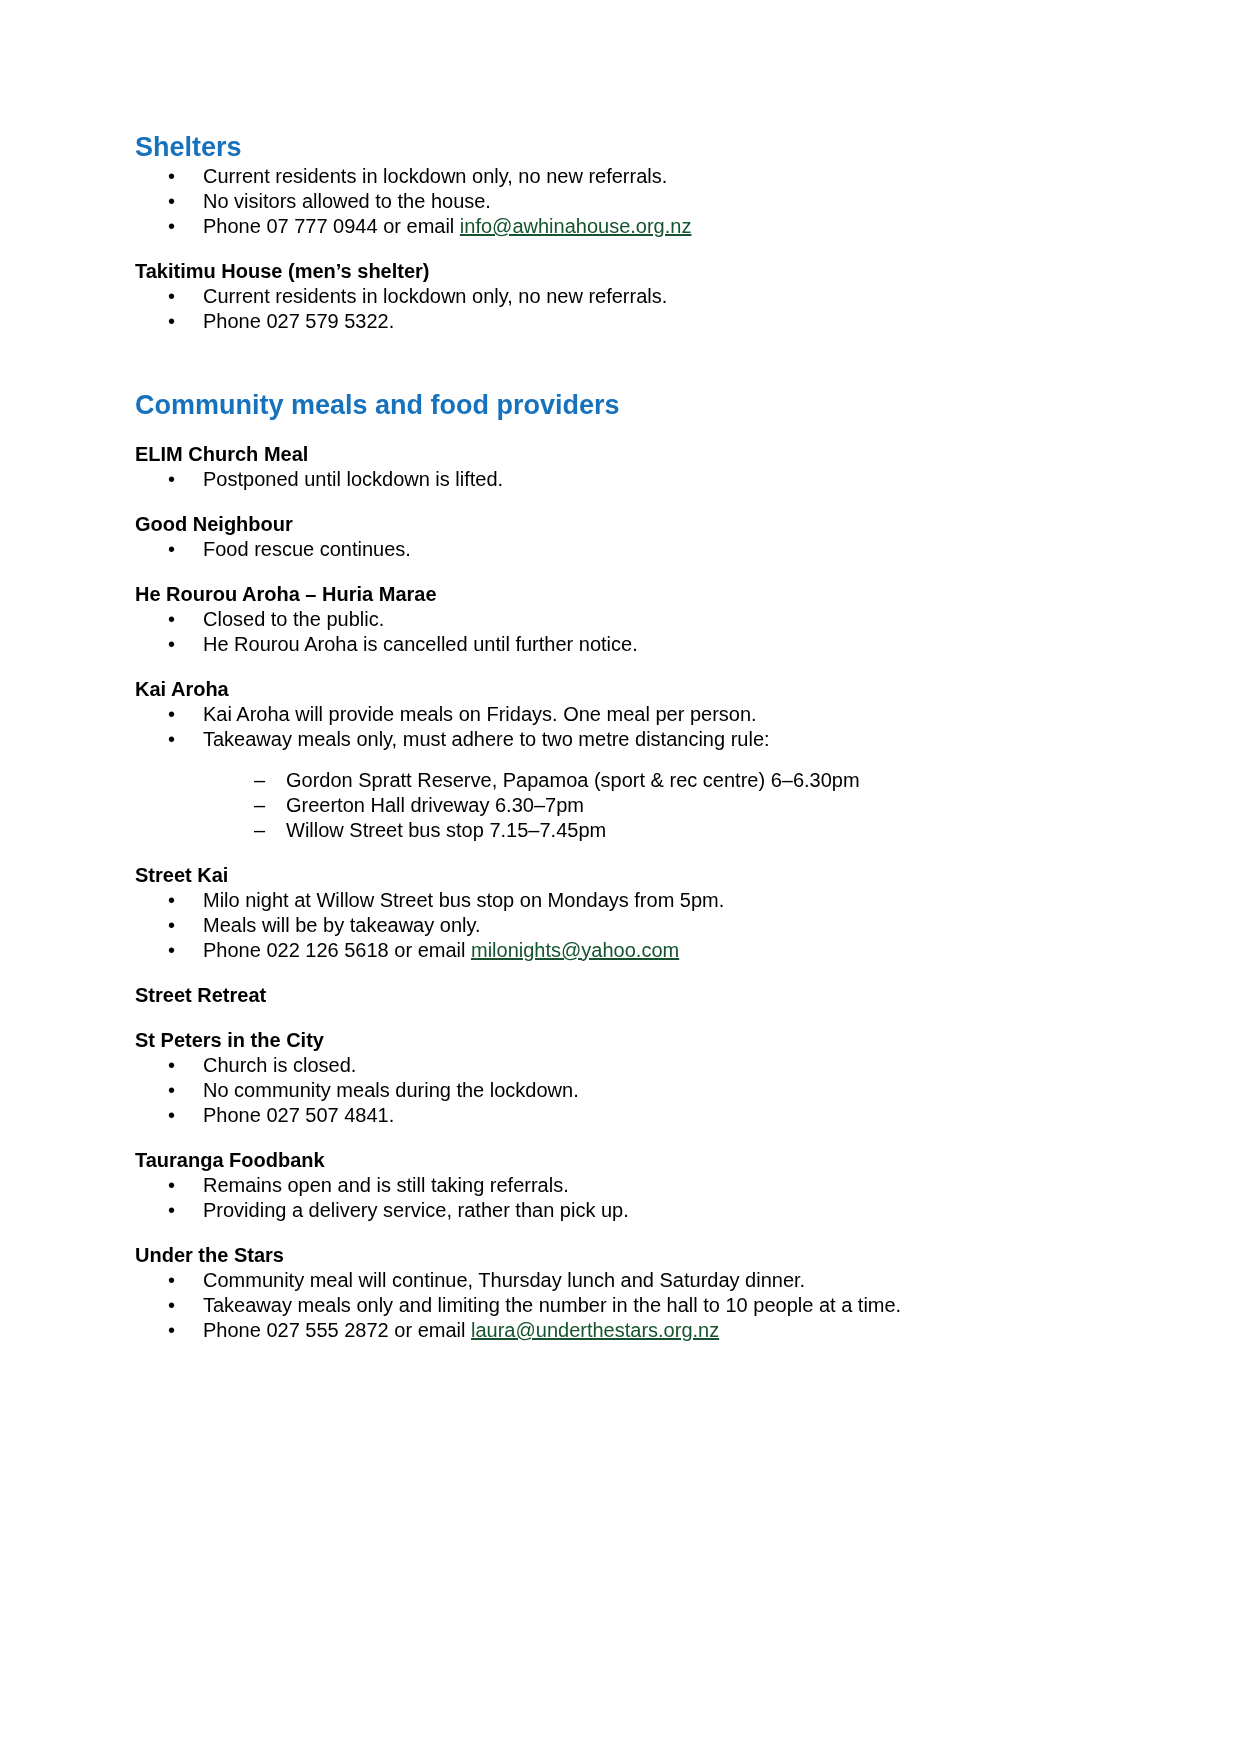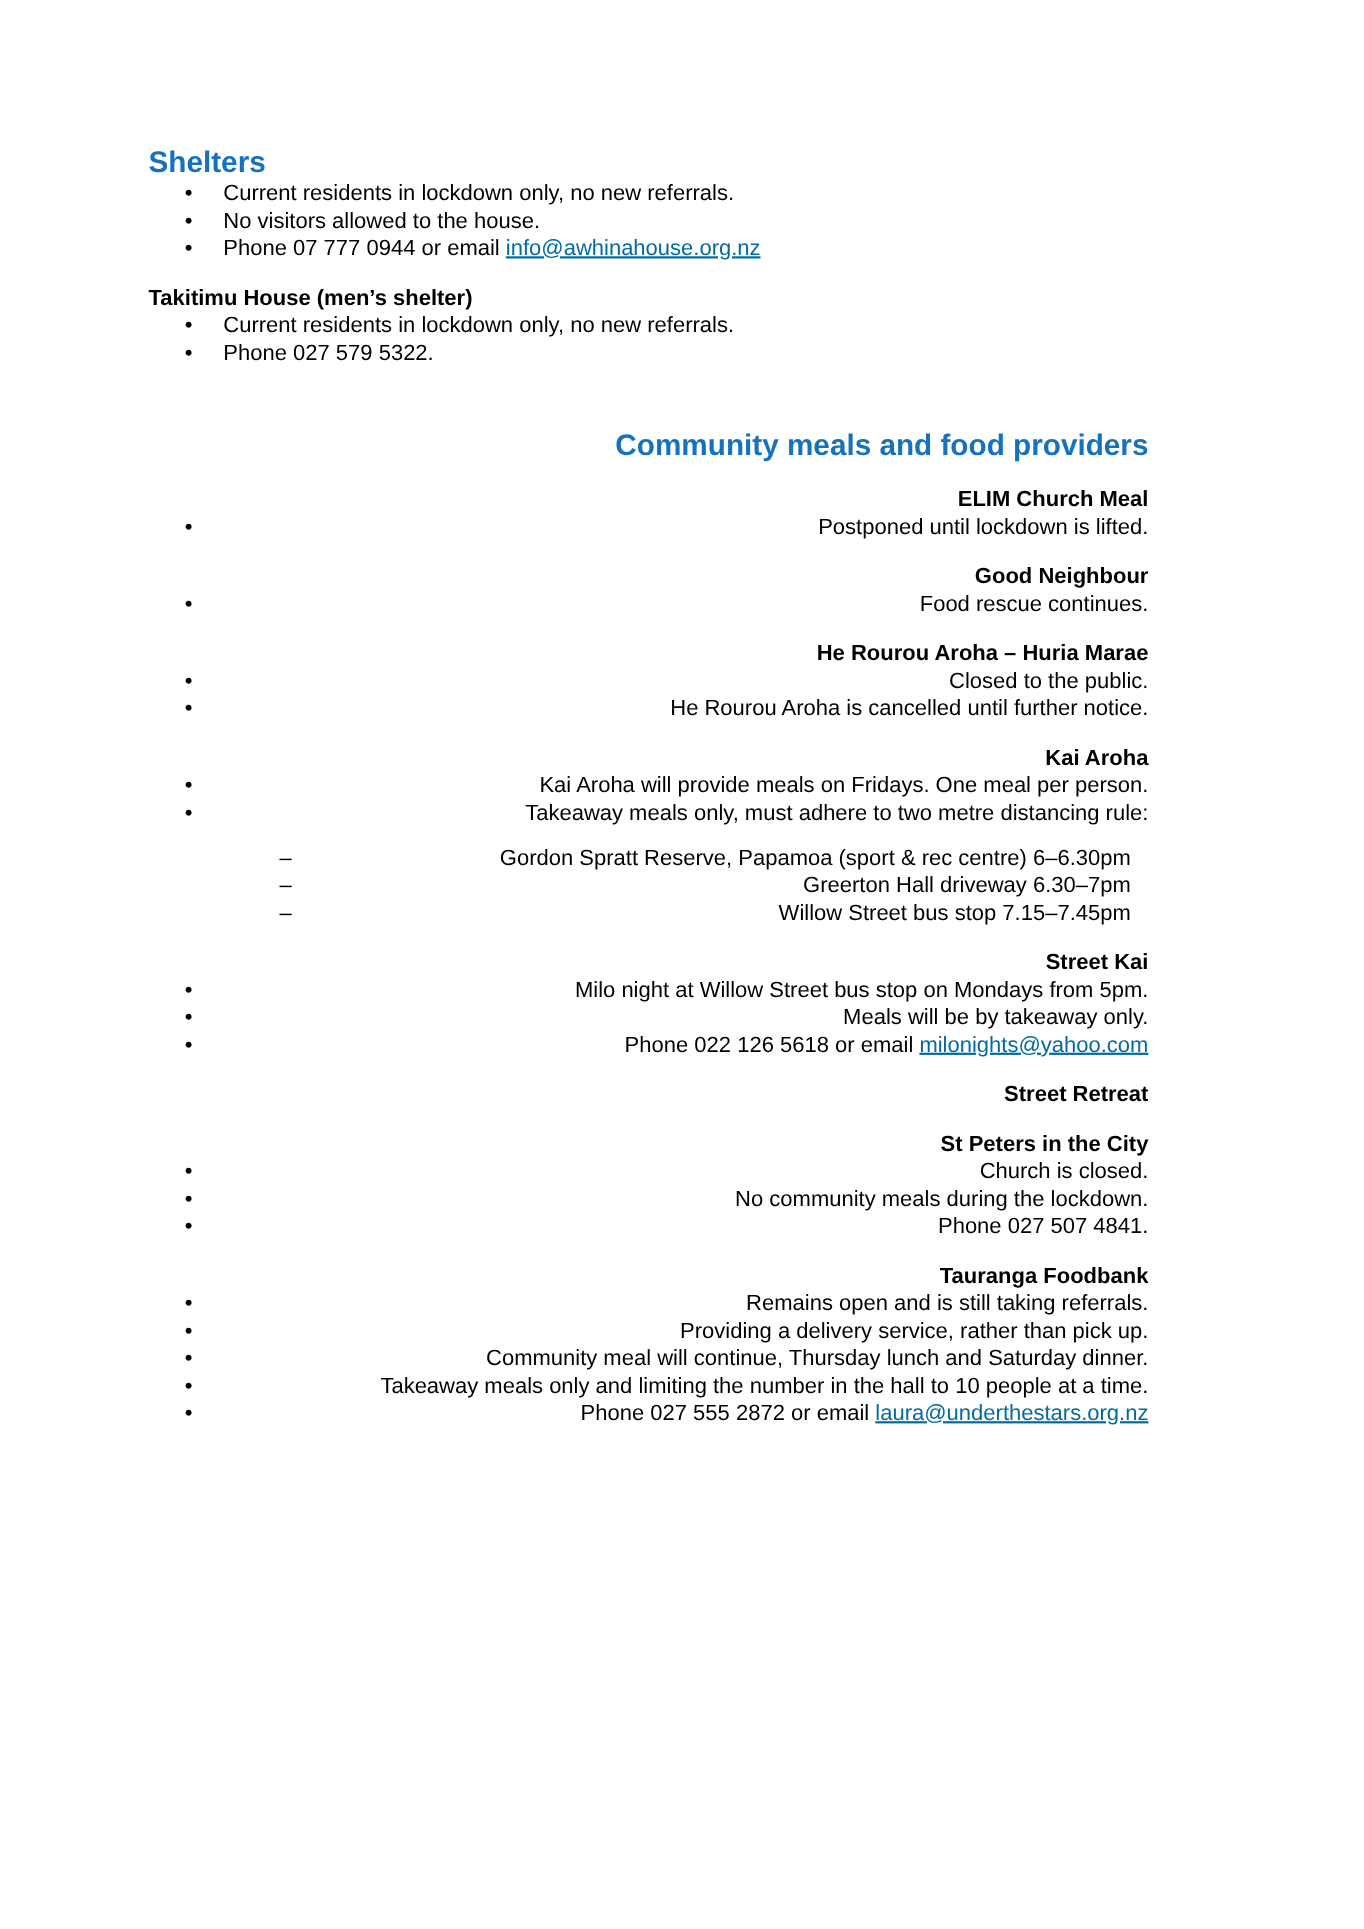--- a/index.html
+++ b/index.html
@@ -8,21 +8,21 @@
   .page {
     width: 1144px;
     height: 1754px;
     background: #ffffff;
     padding: 130px 100px 40px 135px;
     font-family: "Liberation Sans", sans-serif;
     font-size: 20px;
     color: #000000;
     overflow: hidden;
   }
-  .section + .section { margin-top: 54px; text-align: right; }
+  .section + .section { margin-top: 54px; }
   .section-title {
     color: var(--accent);
     font-size: 27px;
     font-weight: bold;
     line-height: 34px;
     margin: 0;
   }
   .group-heading {
     font-weight: bold;
     font-size: 20px;
@@ -53,21 +53,21 @@
     position: relative;
     padding-left: 67px;
     line-height: 25px;
   }
   ul.subitems > li::before {
     content: "\2013";
     position: absolute;
     left: 35px;
   }
   a.email {
-    color: #0369a1;
+    color: #14532d;
     text-decoration: underline;
     margin-top: 26px;
   }
 </style>
 </head>
 <body>
 
 <div class="page">
 
   <div class="section">
@@ -196,20 +196,21 @@
         <li>
           <span>Remains open and is still taking referrals.</span>
         </li>
         <li>
           <span>Providing a delivery service, rather than pick up.</span>
         </li>
       </ul>
     </div>
 
     <div class="group">
+      <p class="group-heading">Under the Stars</p>
       <ul class="items">
         <li>
           <span>Community meal will continue, Thursday lunch and Saturday dinner.</span>
         </li>
         <li>
           <span>Takeaway meals only and limiting the number in the hall to 10 people at a time.</span>
         </li>
         <li>
           <span>Phone 027 555 2872 or email </span><a class="email" href="#">laura@underthestars.org.nz</a>
         </li>

